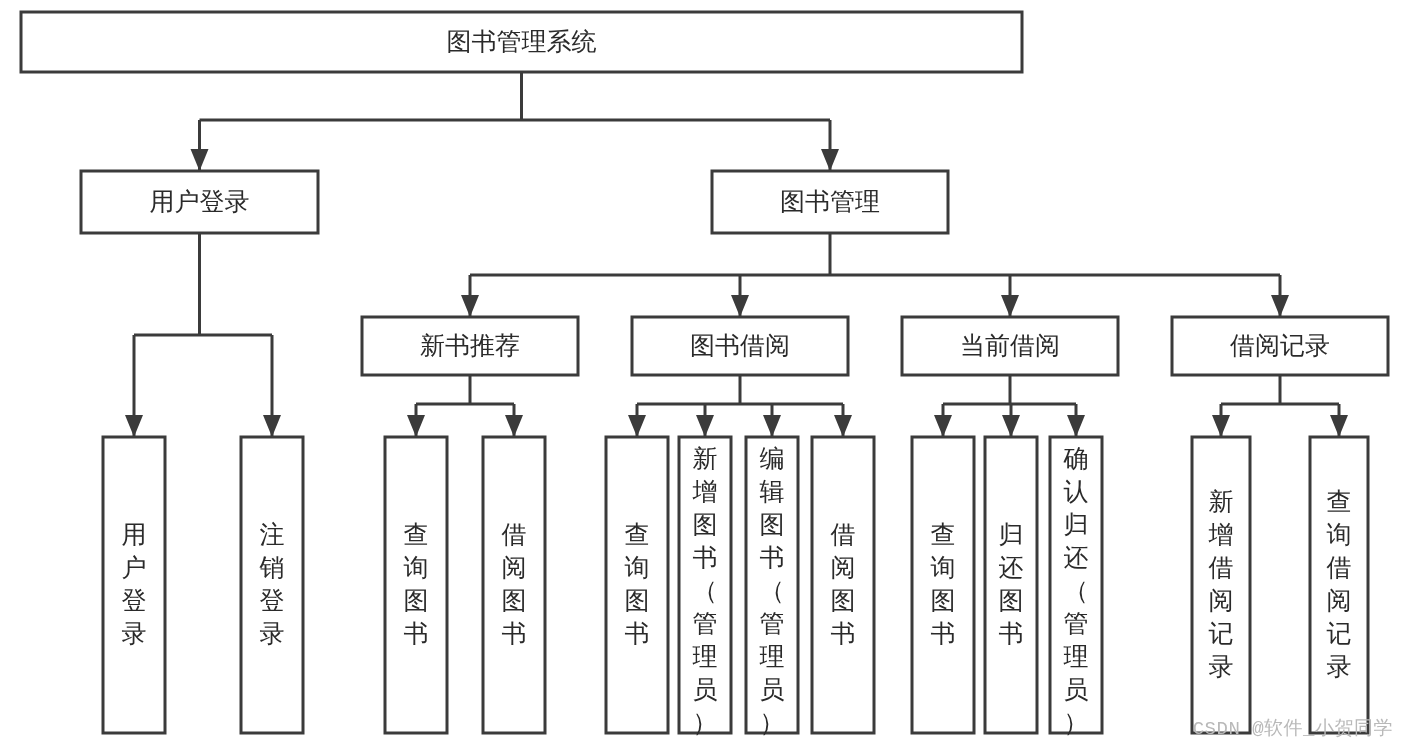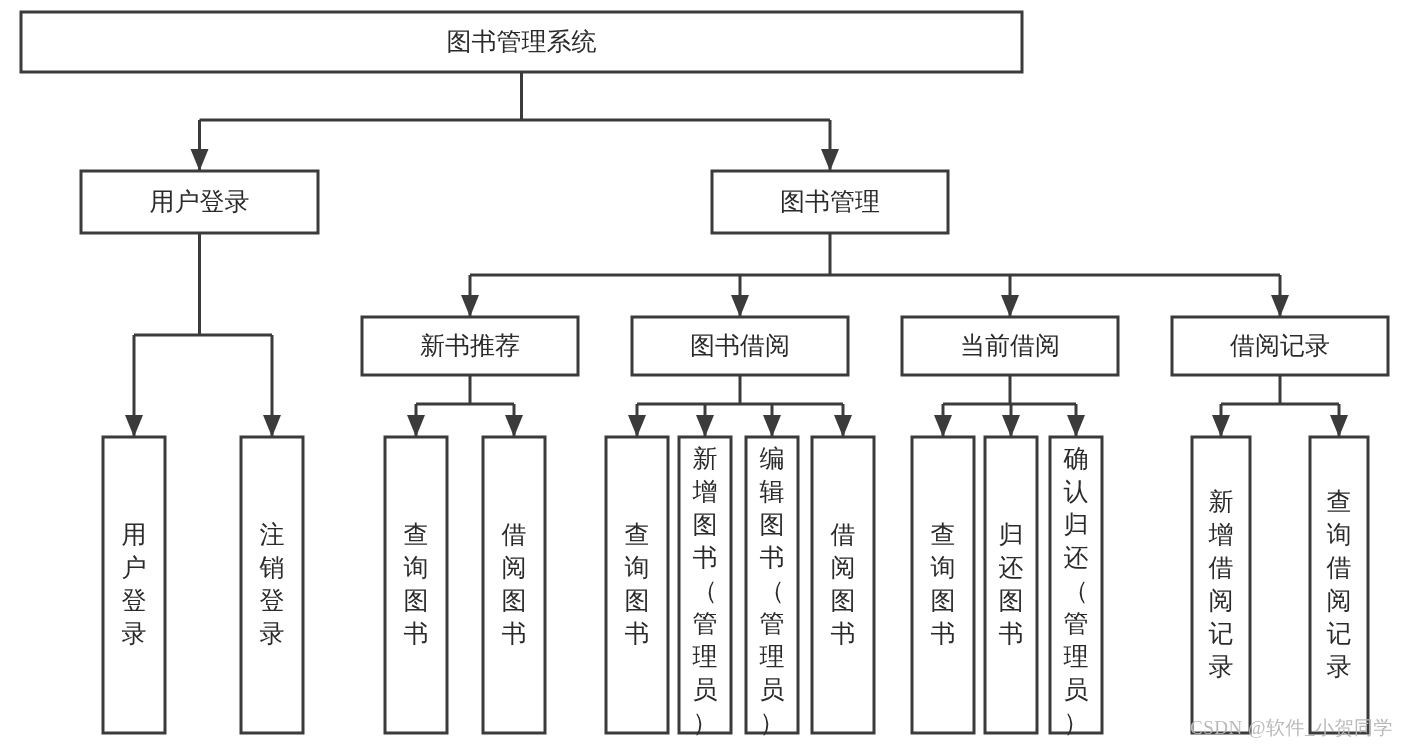--- a/index.html
+++ b/index.html
@@ -54,21 +54,21 @@
     font-family: "DejaVu Sans", "Liberation Sans", sans-serif;
     font-size: 25px;
     text-anchor: middle;
   }
   .watermark {
     position: absolute;
     right: 12px;
     bottom: 6px;
     color: #b9b9b9;
     font-size: 19px;
-    font-family: Liberation Serif, serif;
+    font-family: Liberation Mono, monospace;
     white-space: nowrap;
     letter-spacing: 0.5px;
     pointer-events: none;
   }
 </style>
 </head>
 <body>
 
 <div id="diagram-root">
   <svg id="tree-svg" viewBox="0 0 1405 747" xmlns="http://www.w3.org/2000/svg">

